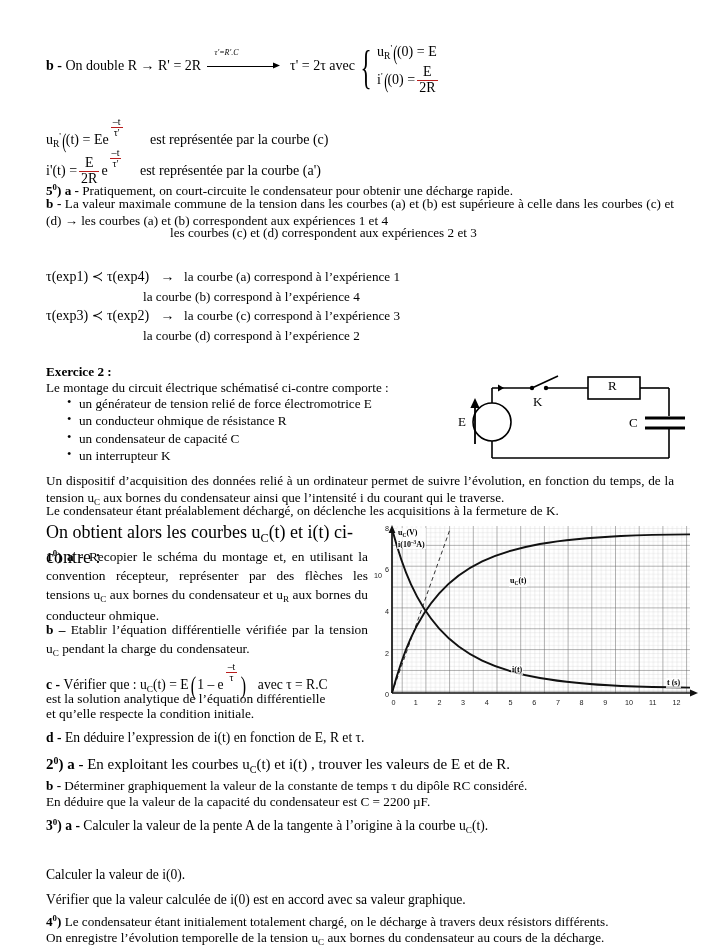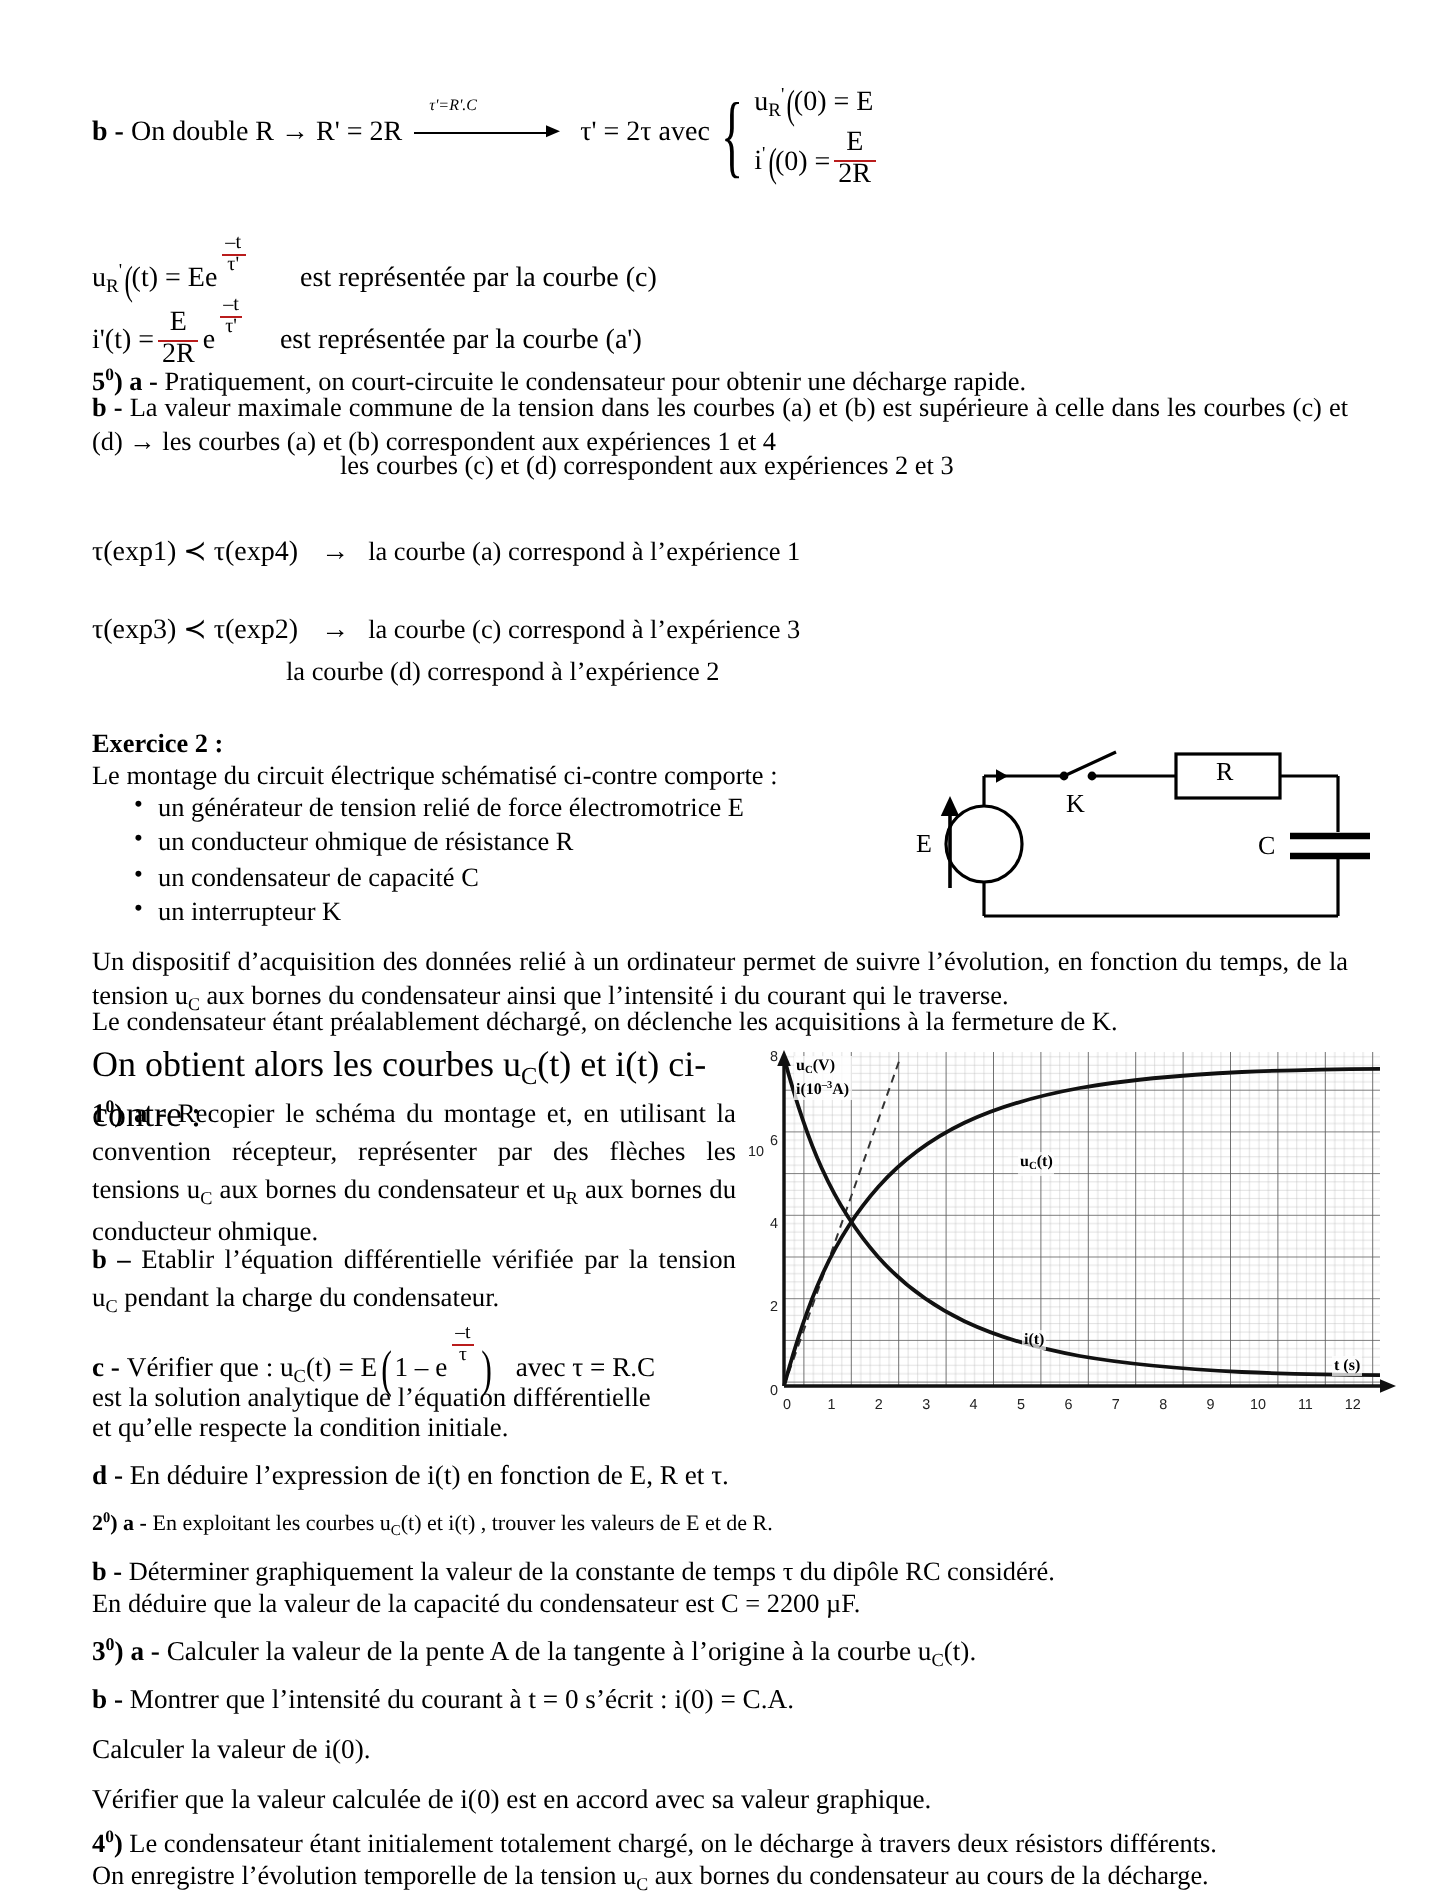--- a/index.html
+++ b/index.html
@@ -171,20 +171,23 @@
   </div>
   <div class="blk" style="left:170px; top:225px; width:520px;">
     <span>les courbes (c) et (d) correspondent aux expériences 2 et 3</span>
   </div>
 
   <div class="blk" style="left:46px; top:268px; width:620px; font-size:14px;">
     <span class="math">τ(exp1) ≺ τ(exp4)</span>
     <span style="margin-left:8px;">→</span>
     <span style="margin-left:6px; font-size:13.2px;">la courbe (a) correspond à l’expérience 1</span>
   </div>
+  <div class="blk" style="left:143px; top:289px; width:540px;">
+    <span>la courbe (b) correspond à l’expérience 4</span>
+  </div>
   <div class="blk" style="left:46px; top:307px; width:620px; font-size:14px;">
     <span class="math">τ(exp3) ≺ τ(exp2)</span>
     <span style="margin-left:8px;">→</span>
     <span style="margin-left:6px; font-size:13.2px;">la courbe (c) correspond à l’expérience 3</span>
   </div>
   <div class="blk" style="left:143px; top:328px; width:540px;">
     <span>la courbe (d) correspond à l’expérience 2</span>
   </div>
 
   <div class="blk" style="left:46px; top:364px;">
@@ -345,44 +348,40 @@
   </div>
   <div class="blk" style="left:46px; top:706px; width:330px; font-size:13.4px;">
     <span>et qu’elle respecte la condition initiale.</span>
   </div>
 
   <div class="blk" style="left:46px; top:729px; width:620px; font-size:13.6px;">
     <b>d -</b>
     <span>En déduire l’expression de  i(t)  en fonction de E, R et τ.</span>
   </div>
 
-  <div class="blk" style="left:46px; top:755px; width:620px; font-size:11px;">
+  <div class="blk" style="left:46px; top:755px; width:620px; font-size:15px;">
     <b><span>2</span><span class="sup">0</span><span>)</span></b>
     <b>a -</b>
     <span>En exploitant les courbes u</span><span class="sub">C</span><span>(t)  et  i(t) , trouver les valeurs de E et de R.</span>
   </div>
 
   <div class="blk" style="left:46px; top:778px; width:640px;">
     <b>b -</b>
     <span>Déterminer graphiquement la valeur de la constante de temps τ du dipôle RC considéré.</span>
   </div>
   <div class="blk" style="left:46px; top:794px; width:640px;">
     <span>En déduire que la valeur de la capacité du condensateur est C = 2200 µF.</span>
   </div>
 
   <div class="blk" style="left:46px; top:817px; width:640px; font-size:13.6px;">
     <b><span>3</span><span class="sup">0</span><span>)</span></b>
     <b>a -</b>
     <span>Calculer la valeur de la pente A de la tangente à l’origine à la courbe  u</span><span class="sub">C</span><span>(t).</span>
   </div>
 
-  <div class="blk" style="left:46px; top:841px; width:640px; font-size:13.6px;">
-    <b>b -</b>
-    <span>Montrer que l’intensité du courant à t = 0 s’écrit :  i(0) = C.A.</span>
-  </div>
 
   <div class="blk" style="left:46px; top:866px; width:640px; font-size:13.6px;">
     <span>Calculer la valeur de  i(0).</span>
   </div>
 
   <div class="blk" style="left:46px; top:891px; width:640px; font-size:13.6px;">
     <span>Vérifier que la valeur calculée de  i(0)  est en accord avec sa valeur graphique.</span>
   </div>
 
   <div class="blk" style="left:46px; top:913px; width:645px;">

